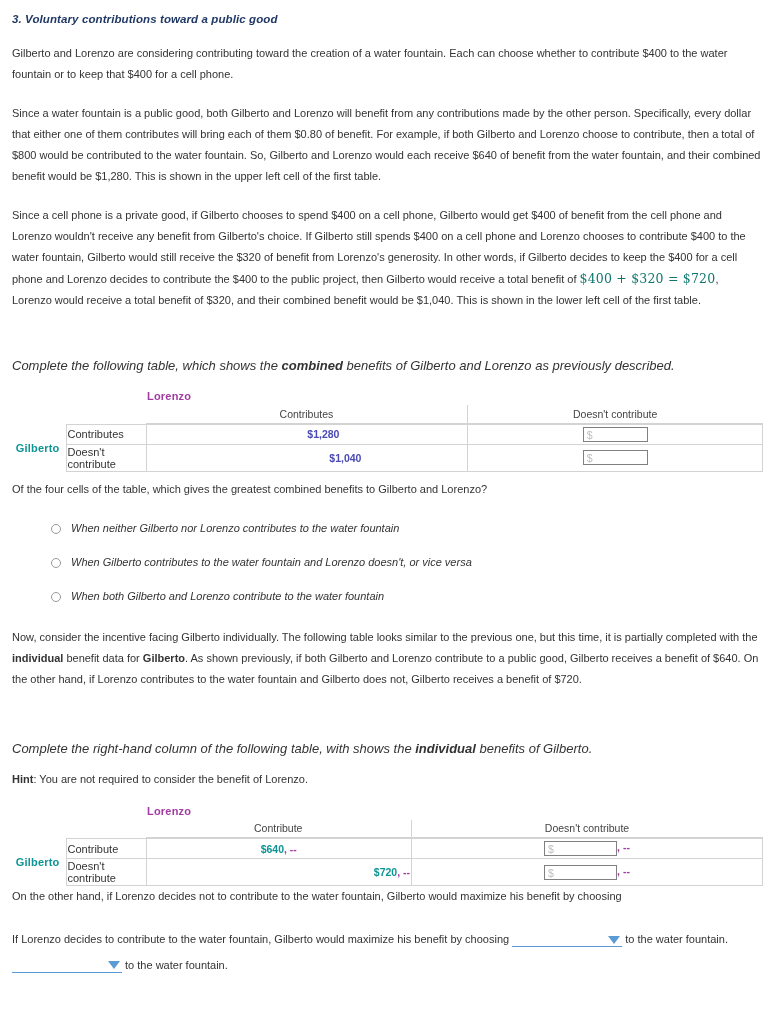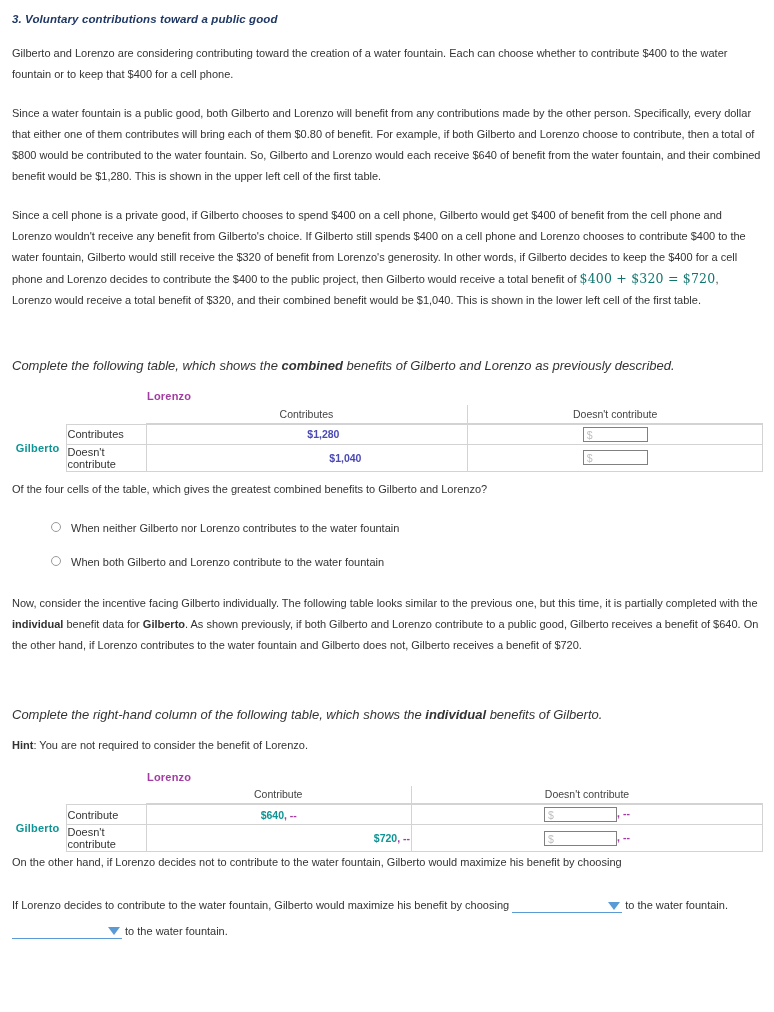--- a/index.html
+++ b/index.html
@@ -102,23 +102,24 @@
     padding: 0 3px;
     vertical-align: middle;
   }
   .ci-w1 { width: 65px; }
   .ci-w2 { width: 73px; }
 
   
   .radio-list { margin: 22px 0 0 0; }
   .radio-row {
     display: flex;
-    align-items: flex-start;
+    align-items: flex-end;
     margin: 0 0 22px 0;
     padding-left: 40px;
+    font-style: italic;
   }
   .radio-row:last-child { margin-bottom: 0; }
   .radio-dot {
     width: 10px; height: 10px;
     border: 1px solid #9a9a9a;
     border-radius: 50%;
     background: #fff;
     flex: 0 0 auto;
     margin-right: 10px;
   }
@@ -231,31 +232,35 @@
     <span>Of the four cells of the table, which gives the greatest combined benefits to Gilberto and Lorenzo?</span>
   </div>
 
   <div class="radio-list">
     <div class="radio-row">
       <span class="radio-dot"></span>
       <span class="radio-label">When neither Gilberto nor Lorenzo contributes to the water fountain</span>
     </div>
     <div class="radio-row">
       <span class="radio-dot"></span>
+      <span class="radio-label">When Gilberto contributes to the water fountain and Lorenzo doesn't, or vice versa</span>
+    </div>
+    <div class="radio-row">
+      <span class="radio-dot"></span>
       <span class="radio-label">When both Gilberto and Lorenzo contribute to the water fountain</span>
     </div>
   </div>
 
   <div class="para" style="margin-top:25px;">
     <span>Now, consider the incentive facing Gilberto individually. The following table looks similar to the previous one, but this time, it is partially completed with the </span><b>individual</b><span> benefit data for </span><b>Gilberto</b><span>. As shown previously, if both Gilberto and Lorenzo contribute to a public good, Gilberto receives a benefit of $640. On the other hand, if Lorenzo contributes to the water fountain and Gilberto does not, Gilberto receives a benefit of $720.</span>
   </div>
 
   <div style="height:50px"></div>
   <div class="instruct">
-    <span>Complete the right-hand column of the following table, which shows the </span><b>individual</b><span> benefits of Gilberto.</span>
+    <span>Complete the right-hand column of the following table, with shows the </span><b>individual</b><span> benefits of Gilberto.</span>
   </div>
 
   <div class="hint" style="margin-top:12px;">
     <b>Hint</b><span>: You are not required to consider the benefit of Lorenzo.</span>
   </div>
 
   <div class="table-wrap" style="margin-top:16px;">
     <table style="border-collapse:collapse;table-layout:fixed;">
       <tbody>
           <tr>

